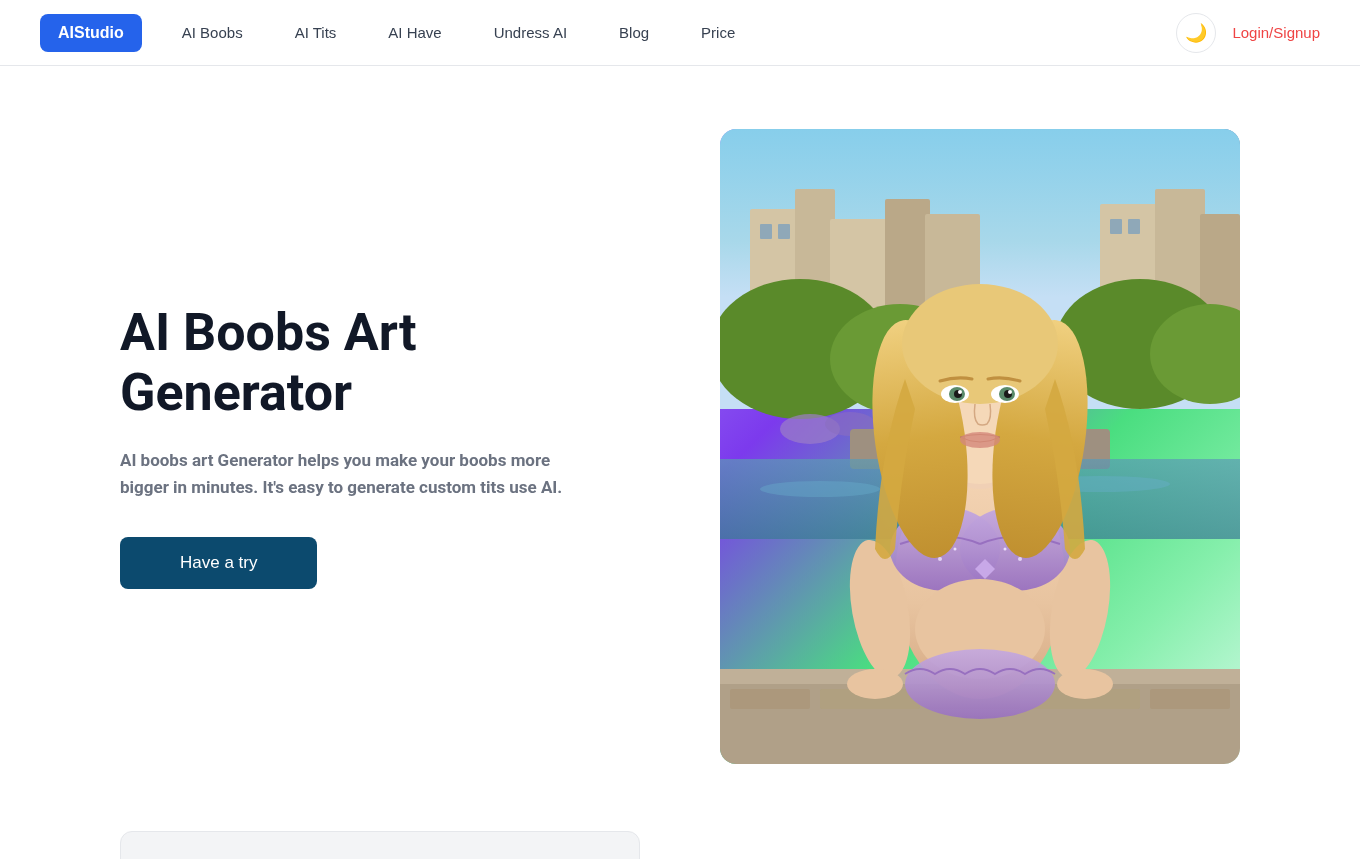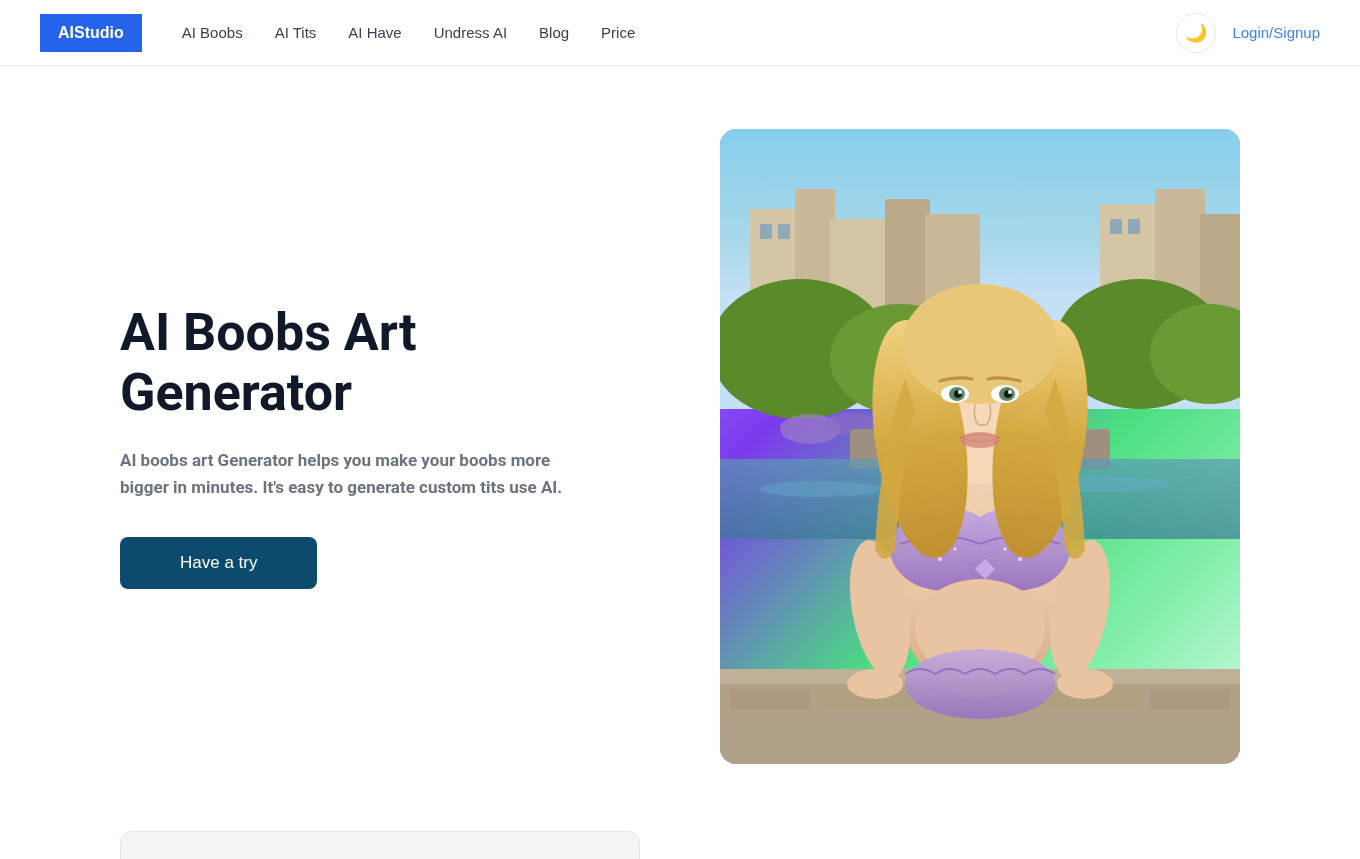--- a/index.html
+++ b/index.html
@@ -23,32 +23,32 @@
       padding: 0 40px;
       height: 66px;
       border-bottom: 1px solid #e5e7eb;
       gap: 8px;
     }
 
     .nav-logo-btn {
       background: #2563eb;
       color: #ffffff;
       border: none;
-      border-radius: 0;
+      border-radius: 8px;
       padding: 10px 18px;
       font-size: 16px;
       font-weight: 600;
       cursor: pointer;
       margin-right: 16px;
     }
 
     .nav-links {
       display: flex;
       align-items: center;
-      gap: 0;
+      gap: 20px;
       flex: 1;
     }
 
     .nav-link {
       color: #374151;
       text-decoration: none;
       font-size: 15px;
       font-weight: 500;
       padding: 8px 16px;
       border-radius: 6px;
@@ -71,21 +71,21 @@
       border: 1px solid #e5e7eb;
       background: #ffffff;
       cursor: pointer;
       display: flex;
       align-items: center;
       justify-content: center;
       font-size: 18px;
     }
 
     .login-btn {
-      color: #3b82f6;
+      color: #ef4444;
       font-size: 15px;
       font-weight: 500;
       cursor: pointer;
       background: none;
       border: none;
       text-decoration: none;
     }
 
     
     .hero {

